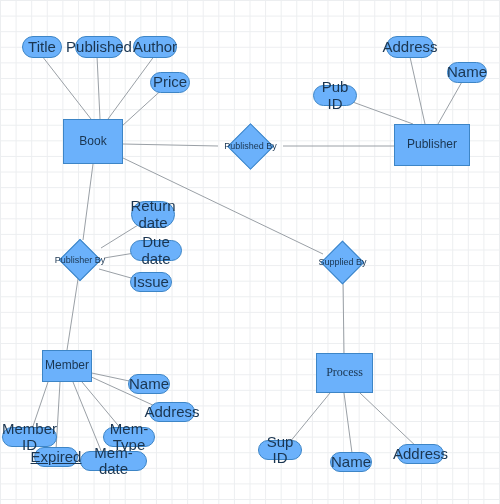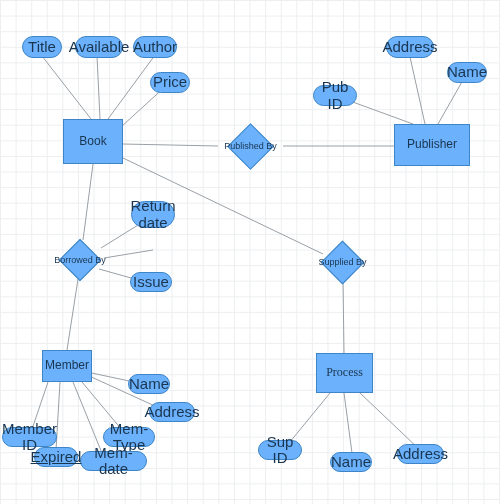--- a/index.html
+++ b/index.html
@@ -122,35 +122,35 @@
 
 <div class="diamond" style="left:218px; top:127px; width:65px; height:38px;">
   <div class="dshape" style="left:16px; top:3px; width:33px; height:33px;"></div>
   <div class="dlabel">
         <span>Published By</span>
       </div>
 </div>
 <div class="diamond" style="left:50px; top:239px; width:60px; height:42px;">
   <div class="dshape" style="left:15px; top:6px; width:30px; height:30px;"></div>
   <div class="dlabel">
-        <span>Borrowed By</span>
+        <span>Publisher By</span>
       </div>
 </div>
 <div class="diamond" style="left:311px; top:240px; width:63px; height:44px;">
   <div class="dshape" style="left:16px; top:7px; width:31px; height:31px;"></div>
   <div class="dlabel">
         <span>Supplied By</span>
       </div>
 </div>
 
 <div class="node attr" style="left:22px; top:36px; width:40px; height:22px;">
   <span>Title</span>
 </div>
 <div class="node attr" style="left:75px; top:36px; width:48px; height:22px;">
-  <span>Available</span>
+  <span>Published</span>
 </div>
 <div class="node attr" style="left:133px; top:36px; width:44px; height:22px;">
   <span>Author</span>
 </div>
 <div class="node attr" style="left:150px; top:72px; width:40px; height:21px;">
   <span>Price</span>
 </div>
 
 <div class="node attr" style="left:313px; top:85px; width:44px; height:21px;">
   <span>Pub ID</span>
@@ -158,20 +158,23 @@
 <div class="node attr" style="left:386px; top:36px; width:48px; height:22px;">
   <span>Address</span>
 </div>
 <div class="node attr" style="left:447px; top:62px; width:40px; height:21px;">
   <span>Name</span>
 </div>
 
 <div class="node attr" style="left:131px; top:201px; width:44px; height:27px;">
   <span>Return date</span>
 </div>
+<div class="node attr" style="left:130px; top:240px; width:52px; height:21px;">
+  <span>Due date</span>
+</div>
 <div class="node attr" style="left:130px; top:272px; width:42px; height:20px;">
   <span>Issue</span>
 </div>
 
 <div class="node attr" style="left:128px; top:374px; width:42px; height:20px;">
   <span>Name</span>
 </div>
 <div class="node attr" style="left:149px; top:402px; width:46px; height:20px;">
   <span>Address</span>
 </div>

